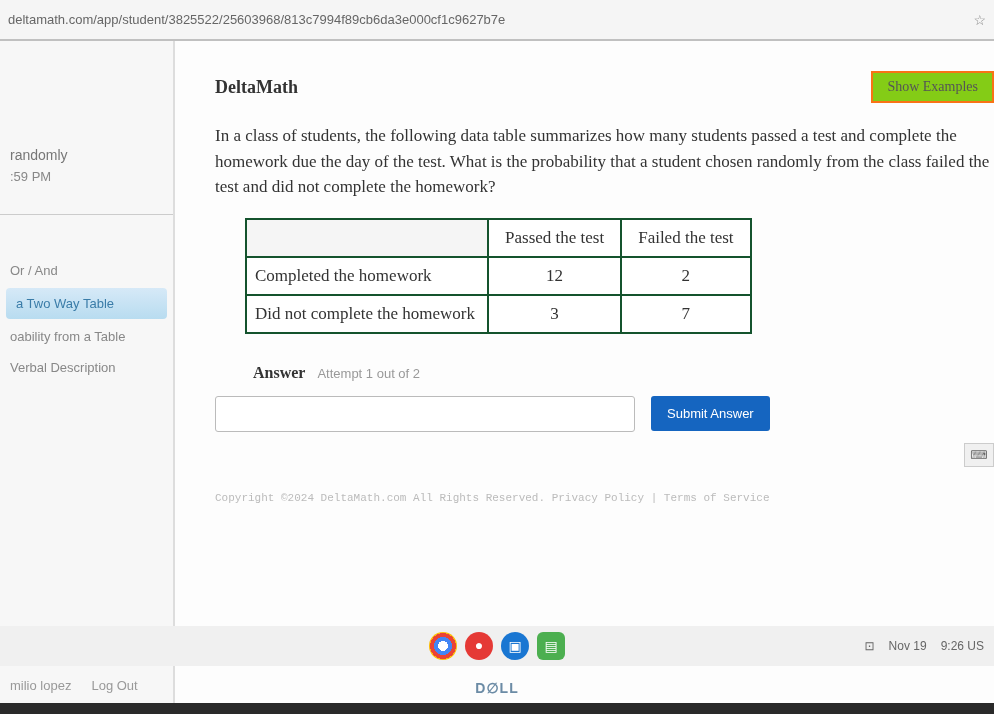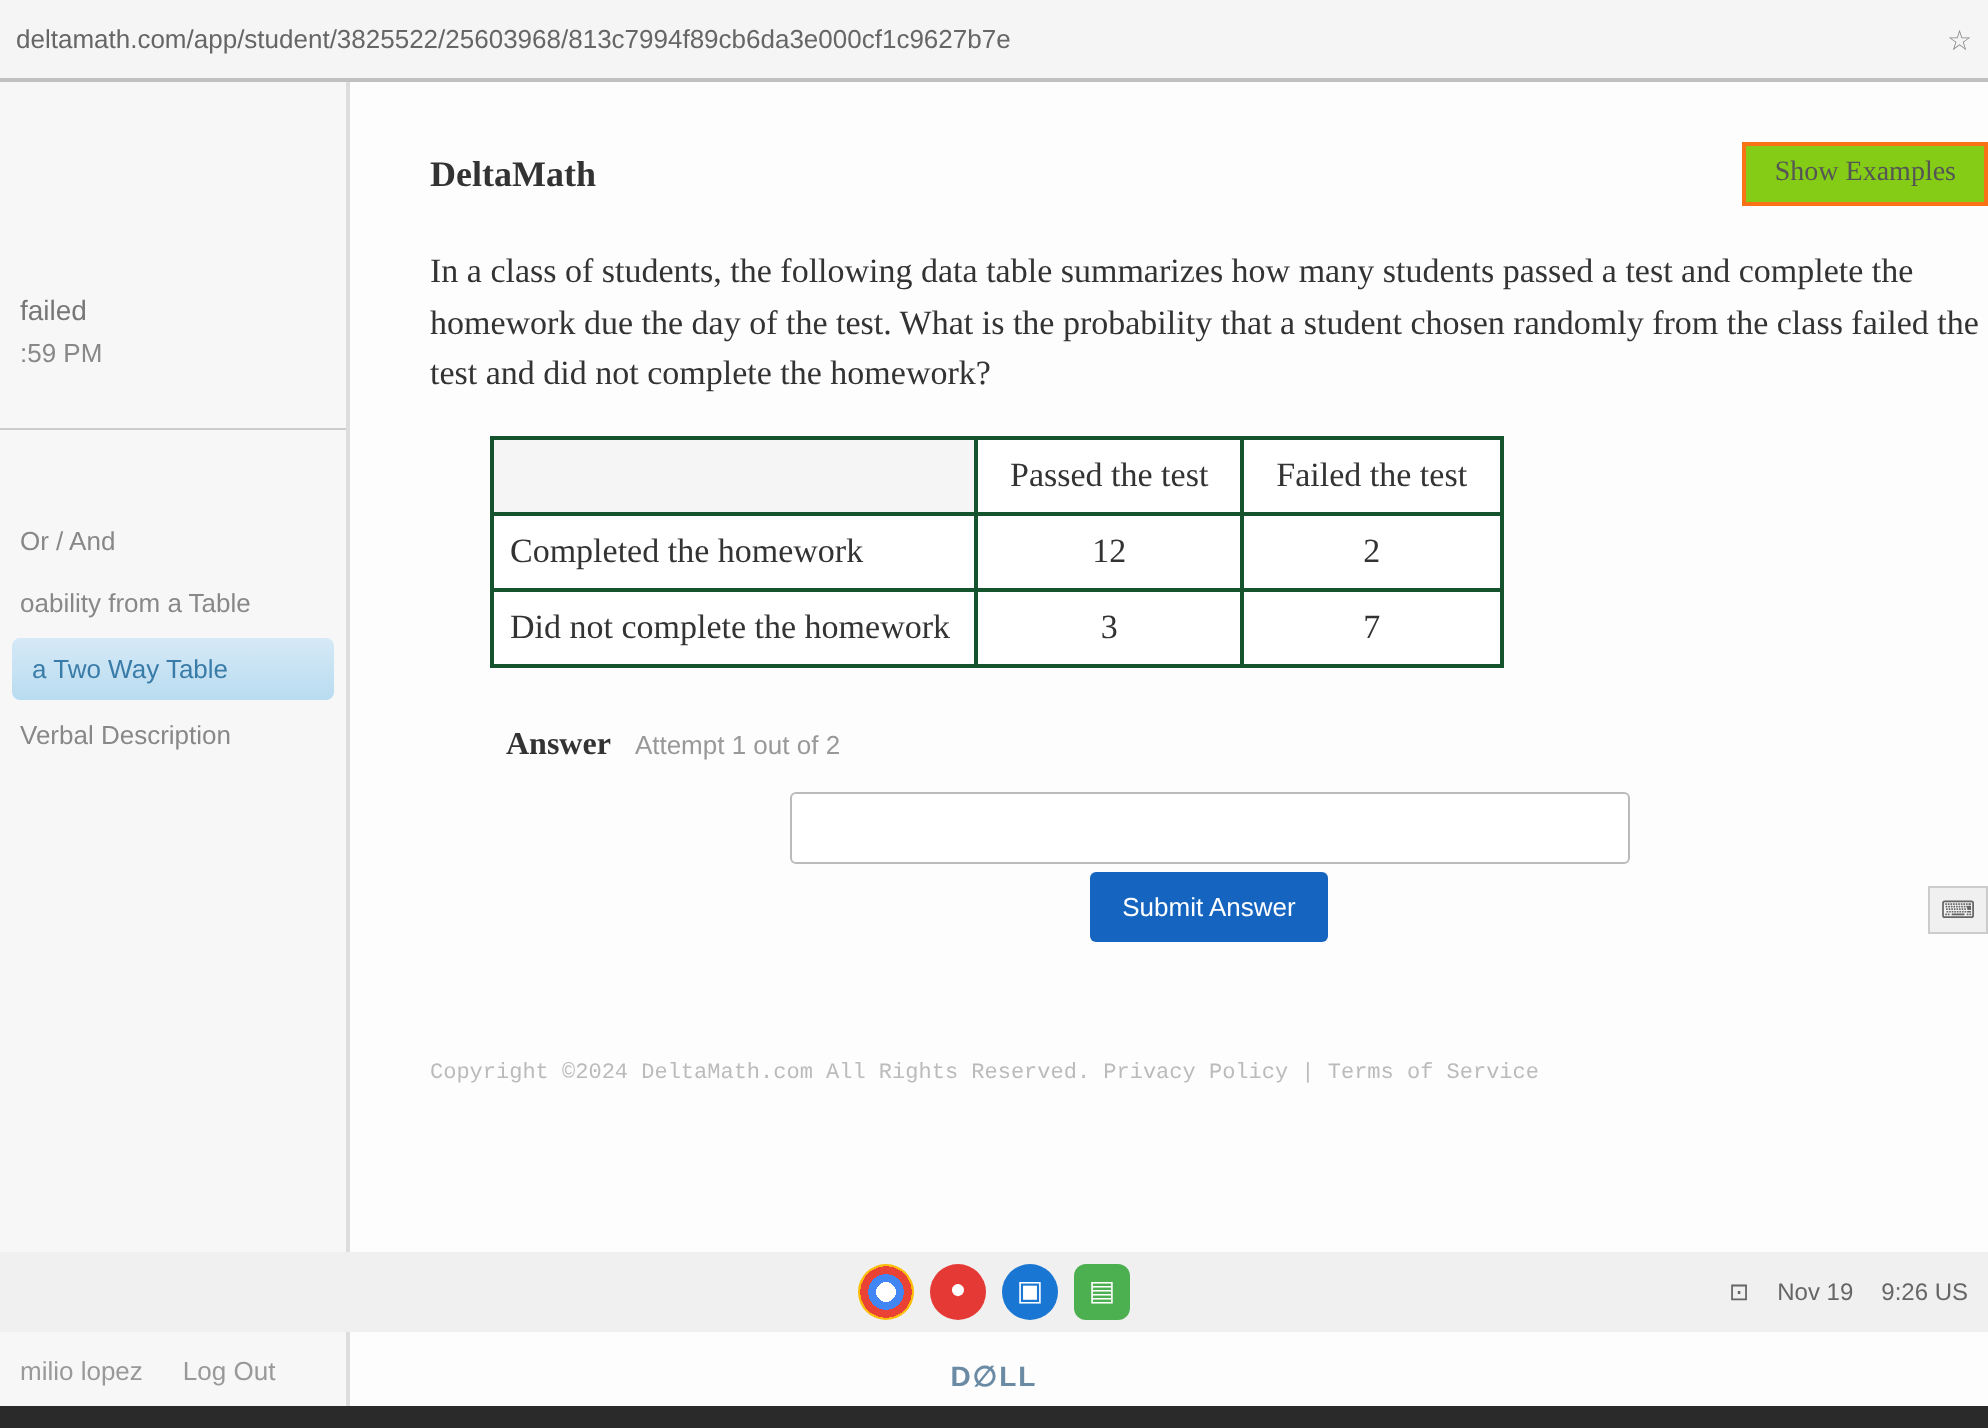--- a/index.html
+++ b/index.html
@@ -144,23 +144,22 @@
   font-weight: bold;
   color: #333;
 }
 .attempt {
   font-size: 13px;
   color: #999;
   font-family: Arial, sans-serif;
 }
 .answer-input-row {
   display: flex;
-  gap: 4px;
-  align-items: center;
-  flex-direction: column;
+  gap: 16px;
+  align-items: center;
 }
 .answer-input {
   width: 420px;
   height: 36px;
   border: 1px solid #bbb;
   border-radius: 3px;
   padding: 0 8px;
   font-size: 15px;
   background: #fff;
 }
@@ -246,27 +245,27 @@
 
 <div class="screen">
   <div class="url-bar">
     <span class="url-text">deltamath.com/app/student/3825522/25603968/813c7994f89cb6da3e000cf1c9627b7e</span>
     <span class="star-icon">☆</span>
   </div>
 
   <div class="main-area">
     <div class="sidebar">
       <div class="sidebar-spacer"></div>
-      <div class="sidebar-label">failed</div>
+      <div class="sidebar-label">randomly</div>
       <div class="sidebar-time">:59 PM</div>
       <div class="sidebar-divider"></div>
       <div style="height:30px"></div>
       <div class="sidebar-item"><span>Or / And</span></div>
+      <div class="sidebar-item active"><span>a Two Way Table</span></div>
       <div class="sidebar-item"><span>oability from a Table</span></div>
-      <div class="sidebar-item active"><span>a Two Way Table</span></div>
       <div class="sidebar-item"><span>Verbal Description</span></div>
       <div class="sidebar-footer">
         <span>milio lopez</span>
         <span style="cursor:pointer">Log Out</span>
       </div>
     </div>
 
     <div class="content">
       <div class="content-inner">
         <div class="q-header">

